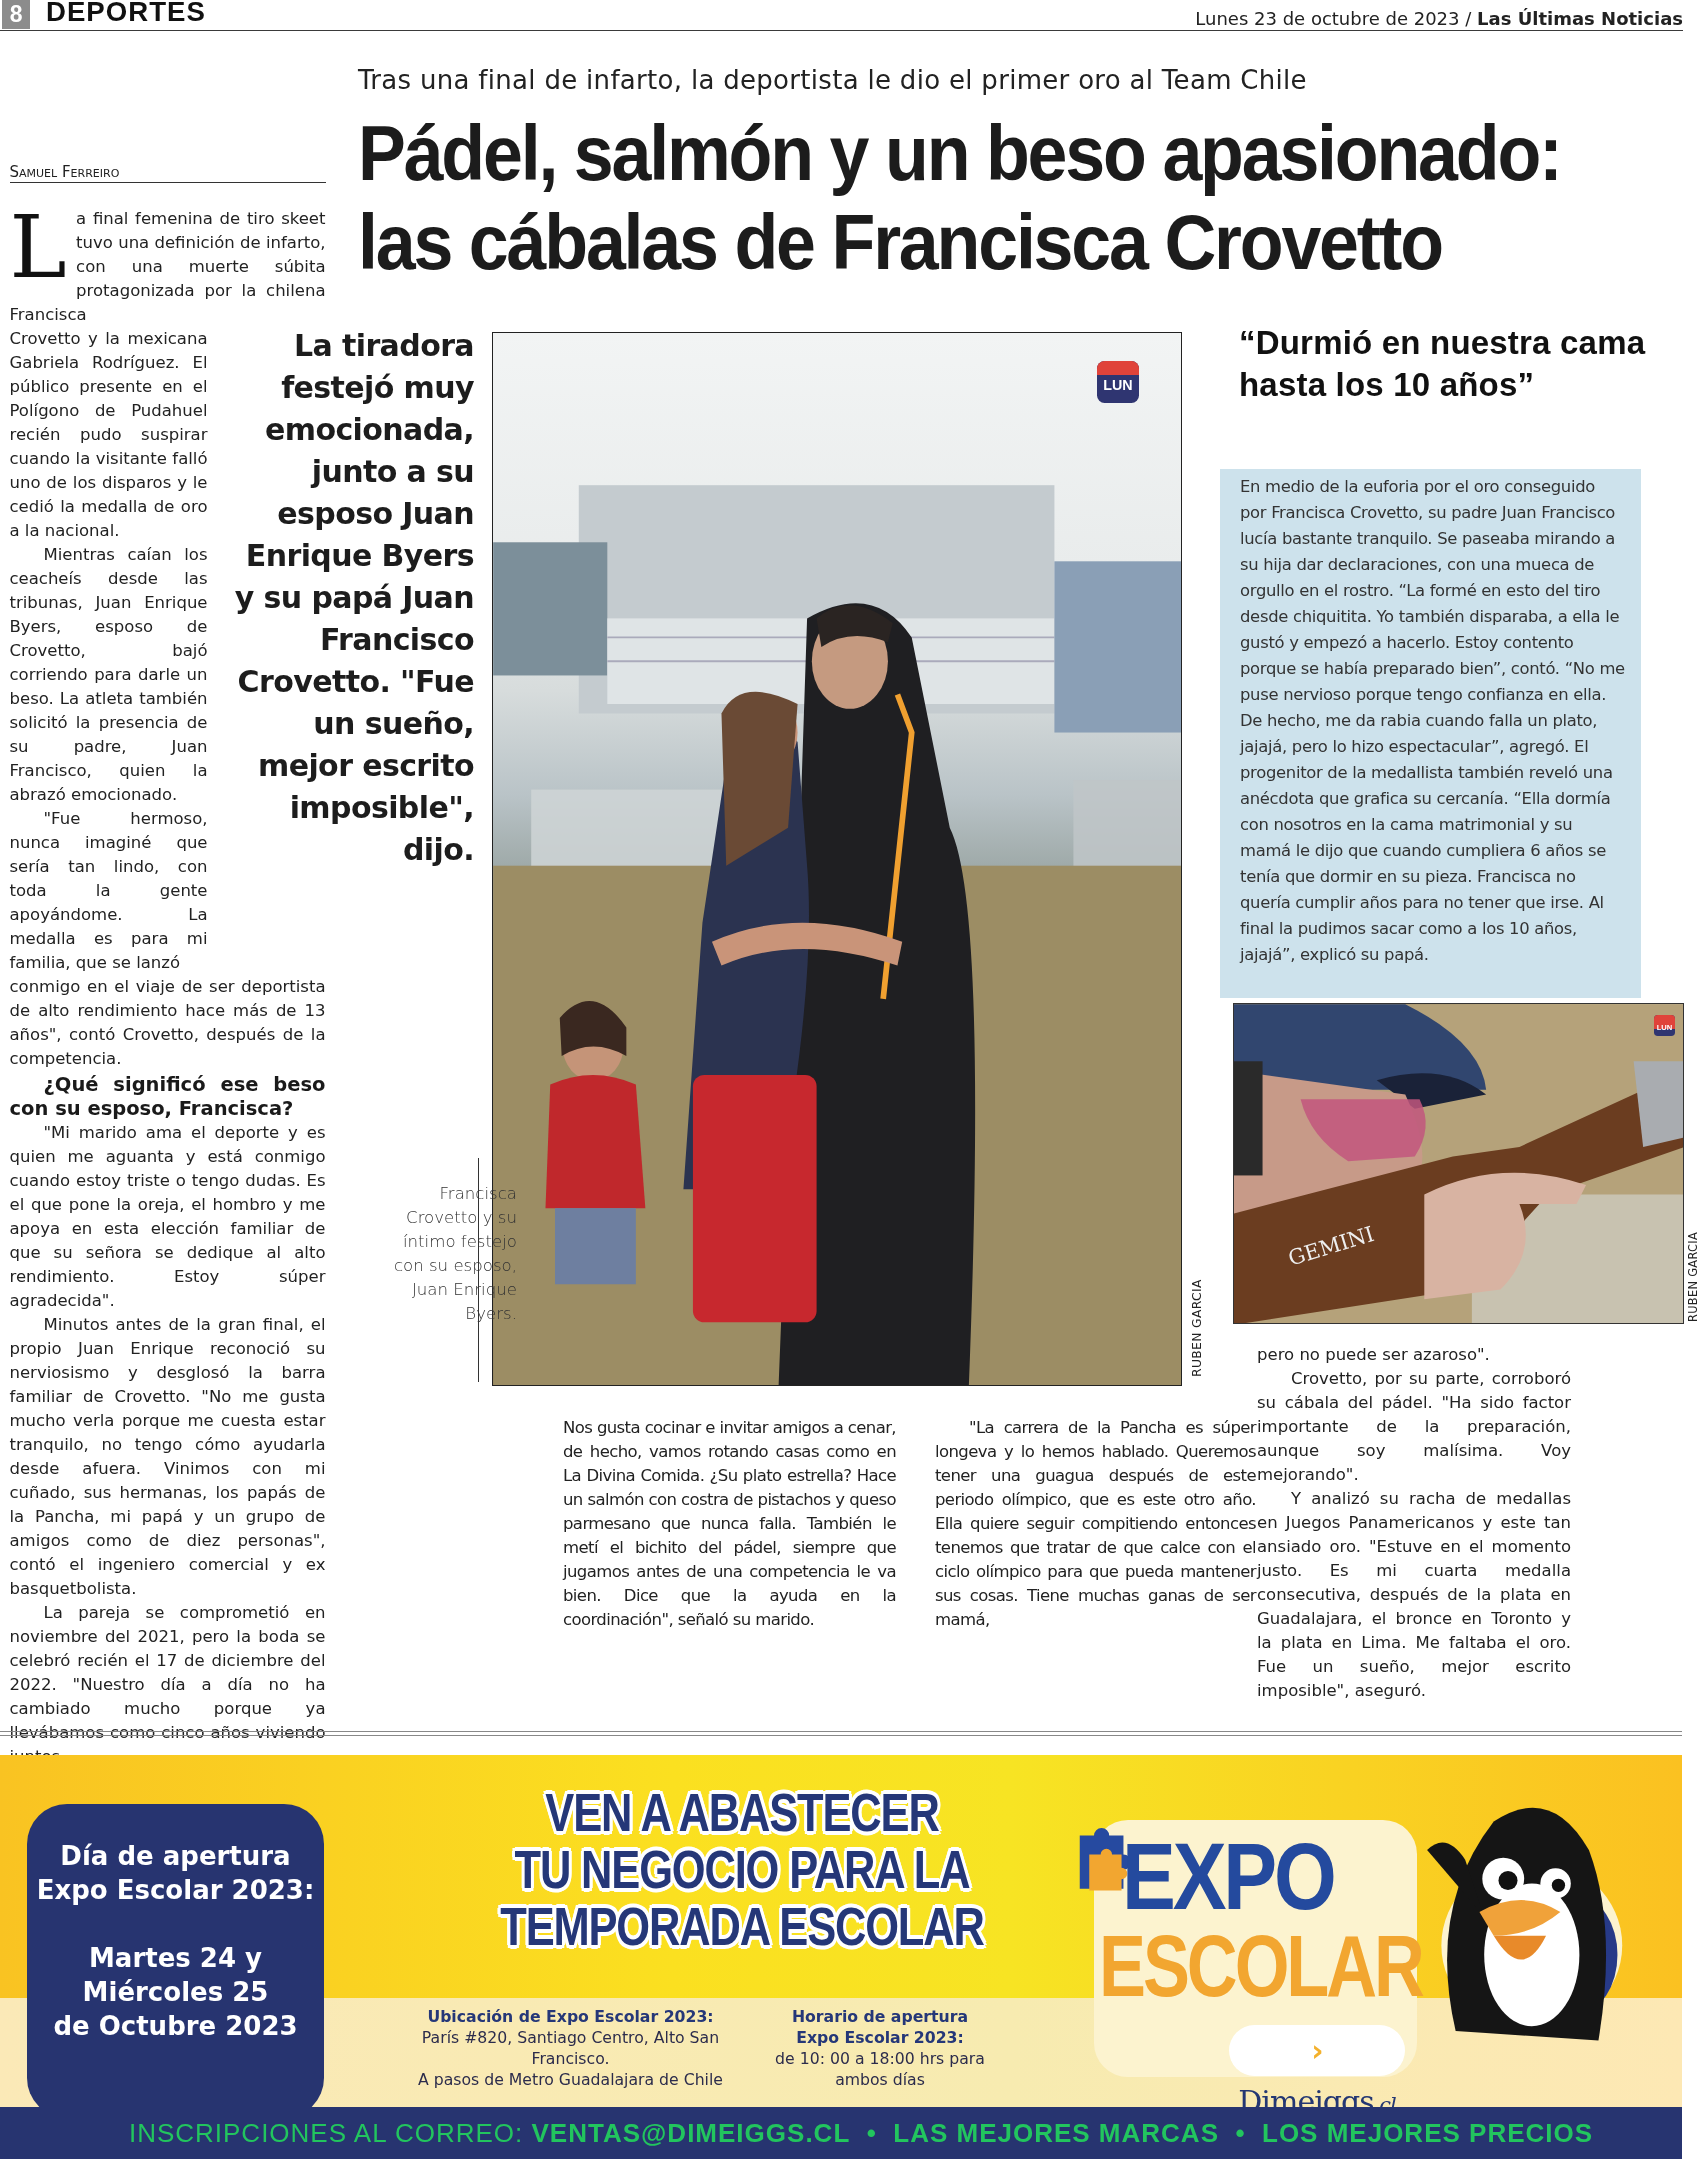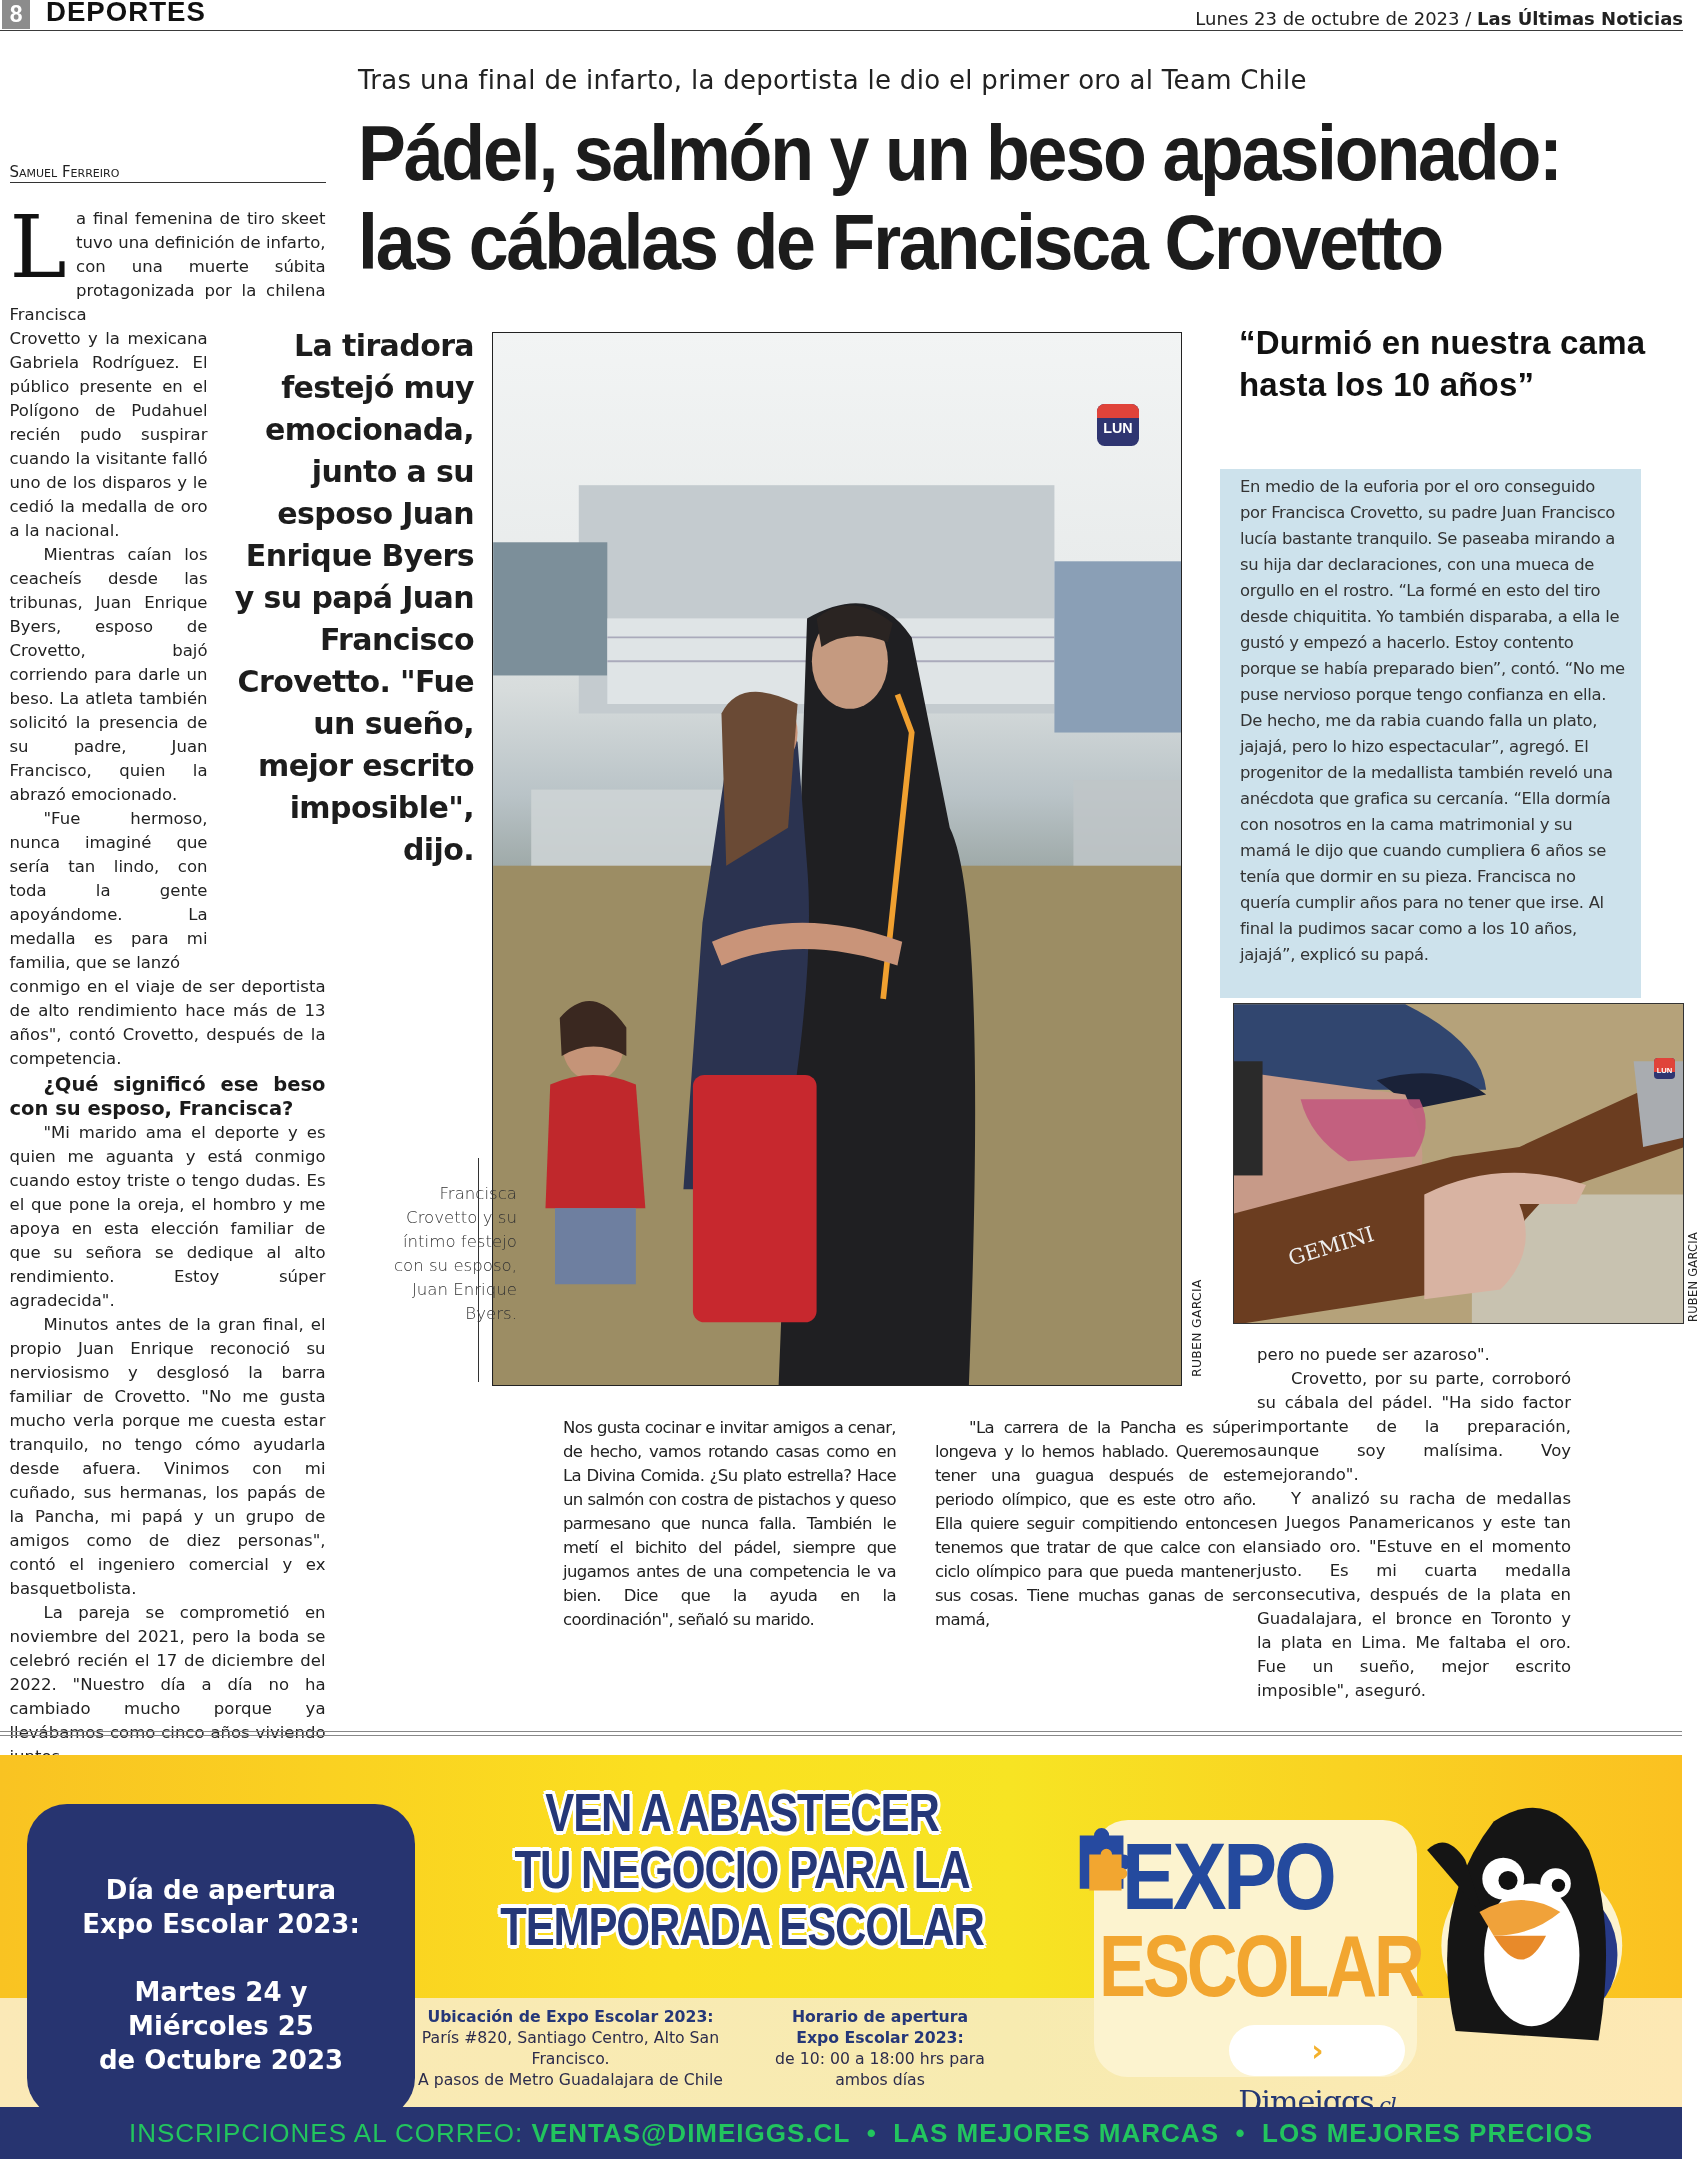--- a/index.html
+++ b/index.html
@@ -31,21 +31,21 @@
 
   
   .pullquote { position: absolute; left: 234px; top: 325px; width: 240px; text-align: right; font: bold 30px/42px "DejaVu Sans", sans-serif; color: #1d1d1d; letter-spacing: -0.6px; }
 
   
   .main-photo { position: absolute; left: 492px; top: 332px; width: 690px; height: 1054px; border: 1.4px solid #222; overflow: hidden;
     background:
       radial-gradient(ellipse 133px 190px at 438px 276px, rgba(40,40,40,0.0), rgba(0,0,0,0)),
       linear-gradient(180deg, #f2f4f4 0%, #e9ecec 22%, #d7dcdc 34%, #b9c3c7 44%, #9aa5a3 52%, #8b8d6e 62%, #9b8b63 75%, #7f7454 100%); }
   .photo-layer { position: absolute; }
-  .lun-badge { position: absolute; width: 42px; height: 42px; border-radius: 7.6px; overflow: hidden; background: #2f3571; color: #fff; font: bold 14.3px "Liberation Sans", sans-serif; text-align: center; line-height: 49px; margin-top: 43px; }
+  .lun-badge { position: absolute; width: 42px; height: 42px; border-radius: 7.6px; overflow: hidden; background: #2f3571; color: #fff; font: bold 14.3px "Liberation Sans", sans-serif; text-align: center; line-height: 49px; }
   .lun-badge::before { content: ""; position: absolute; left: 0; top: 0; width: 100%; height: 14.3px; background: #e0433a; }
   .lun-badge span { position: relative; }
   .credit-vert { position: absolute; font: 12.4px "DejaVu Sans", sans-serif; color: #222; transform: rotate(-90deg); transform-origin: left top; white-space: nowrap; letter-spacing: 0.3px; }
 
   .caption { position: absolute; left: 347px; top: 1182px; width: 126px; text-align: right; font: 300 16.6px/24px "DejaVu Sans", sans-serif; color: #333; margin-left: 44px; }
   .divider-v { position: absolute; background: #333; width: 1px; }
 
   
   .side-title { position: absolute; left: 1239px; top: 322px; width: 447px; font: 900 33px/42px "Liberation Sans", sans-serif; color: #111; letter-spacing: 0.2px; }
   .side-box { position: absolute; left: 1220px; top: 469px; width: 421px; height: 529px; background: #cde2ec; }
@@ -60,21 +60,21 @@
   .col4 { left: 1257px; top: 1343px; width: 314px; }
   .col2 p, .col3 p, .col4 p { text-indent: 34px; }
 
   
   .rule-double { position: absolute; left: 0; top: 1731px; width: 1682px; height: 4.8px; border-top: 1.4px solid #888; border-bottom: 1.4px solid #888; }
 
   
   .ad { position: absolute; left: 0; top: 1755px; width: 1682px; height: 405px; overflow: hidden;
     background: linear-gradient(90deg, #f9c322 0%, #fbe020 40%, #f7e423 60%, #fbc121 100%); }
   .ad-lower { position: absolute; left: 0; top: 243px; width: 100%; height: 109px; background: linear-gradient(90deg, #fbe9b7, #f7ebb0 60%, #fde8b4); }
-  .ad-datebox { position: absolute; left: 27px; top: 49px; width: 388px; height: 314px; border-radius: 40px; background: #273470; color: #fff; text-align: center; font: bold 26px/34px "DejaVu Sans", sans-serif; padding-top: 69px; }
+  .ad-datebox { position: absolute; left: 27px; top: 49px; width: 297px; height: 314px; border-radius: 40px; background: #273470; color: #fff; text-align: center; font: bold 26px/34px "DejaVu Sans", sans-serif; padding-top: 35px; }
   .ad-datebox .gap { height: 34px; }
   .ad-headline { position: absolute; left: 447px; top: 28.5px; width: 590px; text-align: center; font: 900 53px/57px "Liberation Sans", sans-serif; color: #253778; letter-spacing: -1.4px;
     text-shadow: -2.9px -2.9px 0 #fff, 2.9px -2.9px 0 #fff, -2.9px 2.9px 0 #fff, 2.9px 2.9px 0 #fff, 0 3.8px 0 #fff, 3.8px 0 0 #fff, -3.8px 0 0 #fff, 0 -3.8px 0 #fff; transform: scaleX(0.82); transform-origin: center top; }
   .ad-info { position: absolute; top: 251px; text-align: center; font: 15.7px/21px "DejaVu Sans", sans-serif; color: #2c2c4c; }
   .ad-info b { display: block; color: #253778; font-weight: bold; }
   .ad-info.loc { left: 385px; width: 371px; }
   .ad-info.hrs { left: 761px; width: 238px; }
   .ad-logo-bg { position: absolute; left: 1094px; top: 65px; width: 323px; height: 257px; border-radius: 34px; background: #fcf3cf; }
   .ad-expo { position: absolute; left: 1122px; top: 74px; font: 900 95px/95px "Liberation Sans", sans-serif; color: #244a9e; letter-spacing: -3.8px; transform: scaleX(0.85); transform-origin: left top; }
   .ad-escolar { position: absolute; left: 1099px; top: 167px; font: 900 88px/88px "Liberation Sans", sans-serif; color: #f2a630; letter-spacing: -3.8px; transform: scaleX(0.80); transform-origin: left top; }

